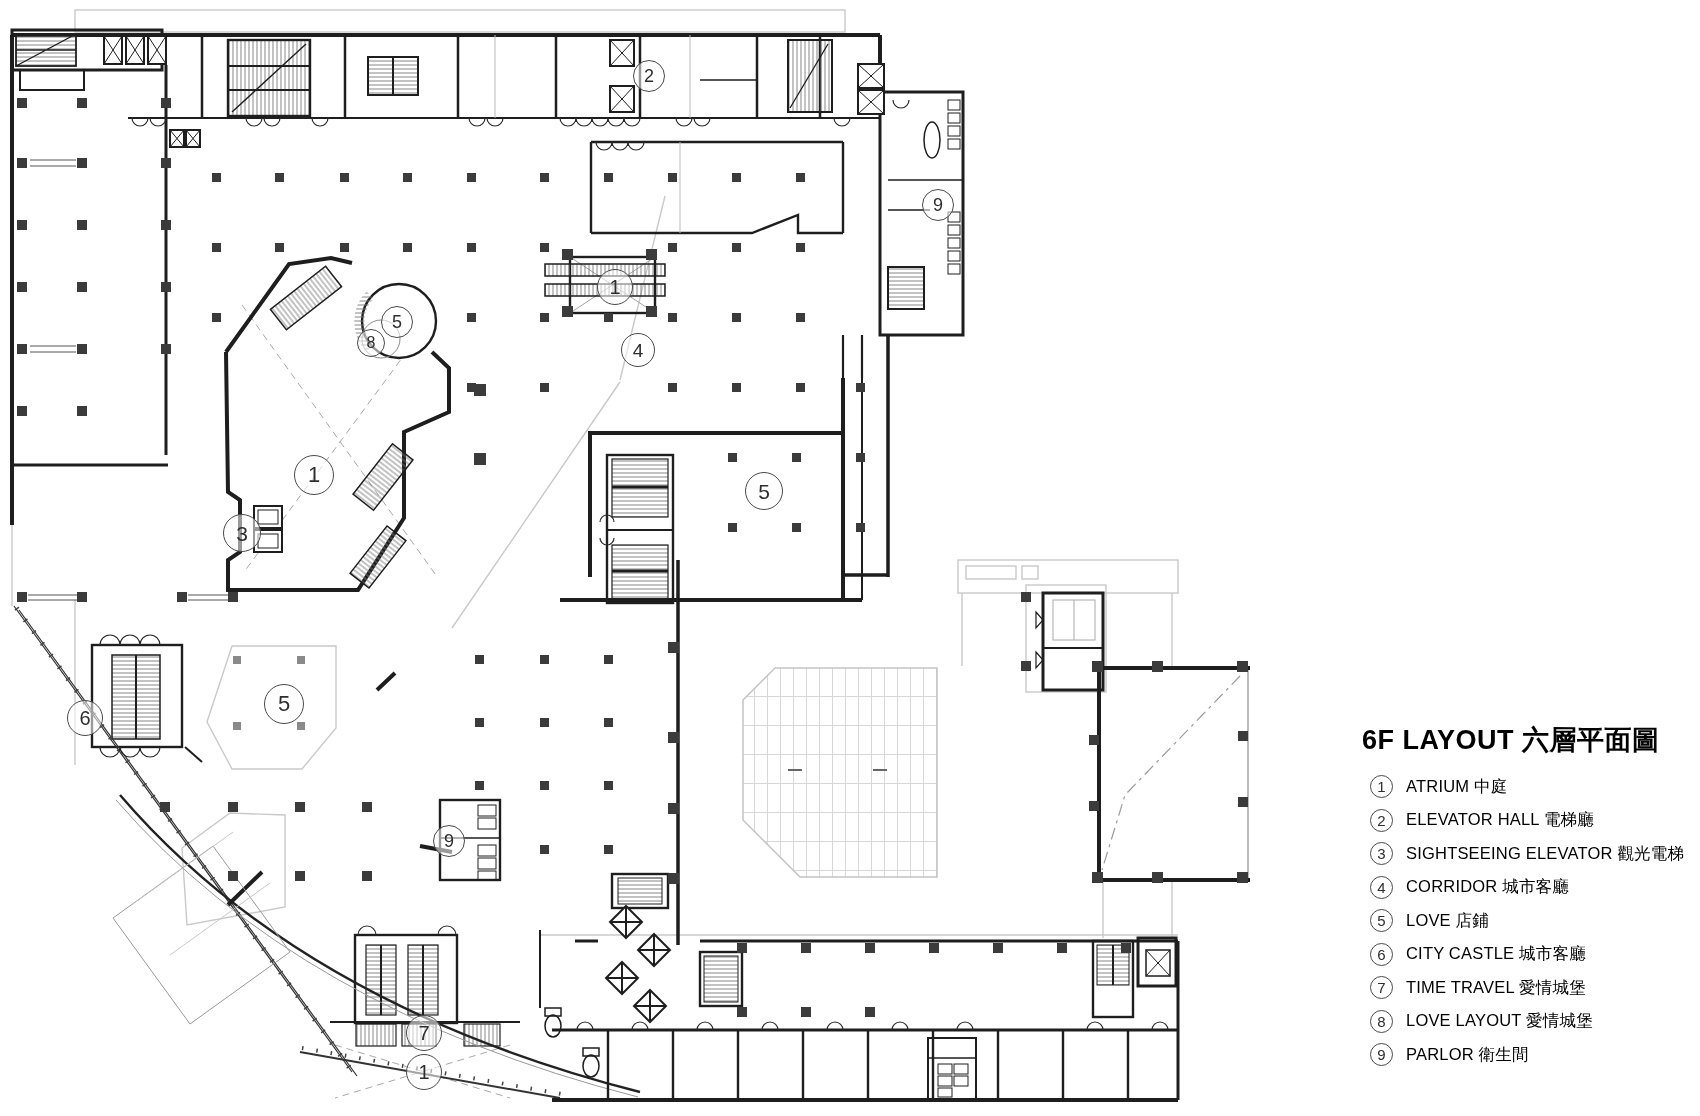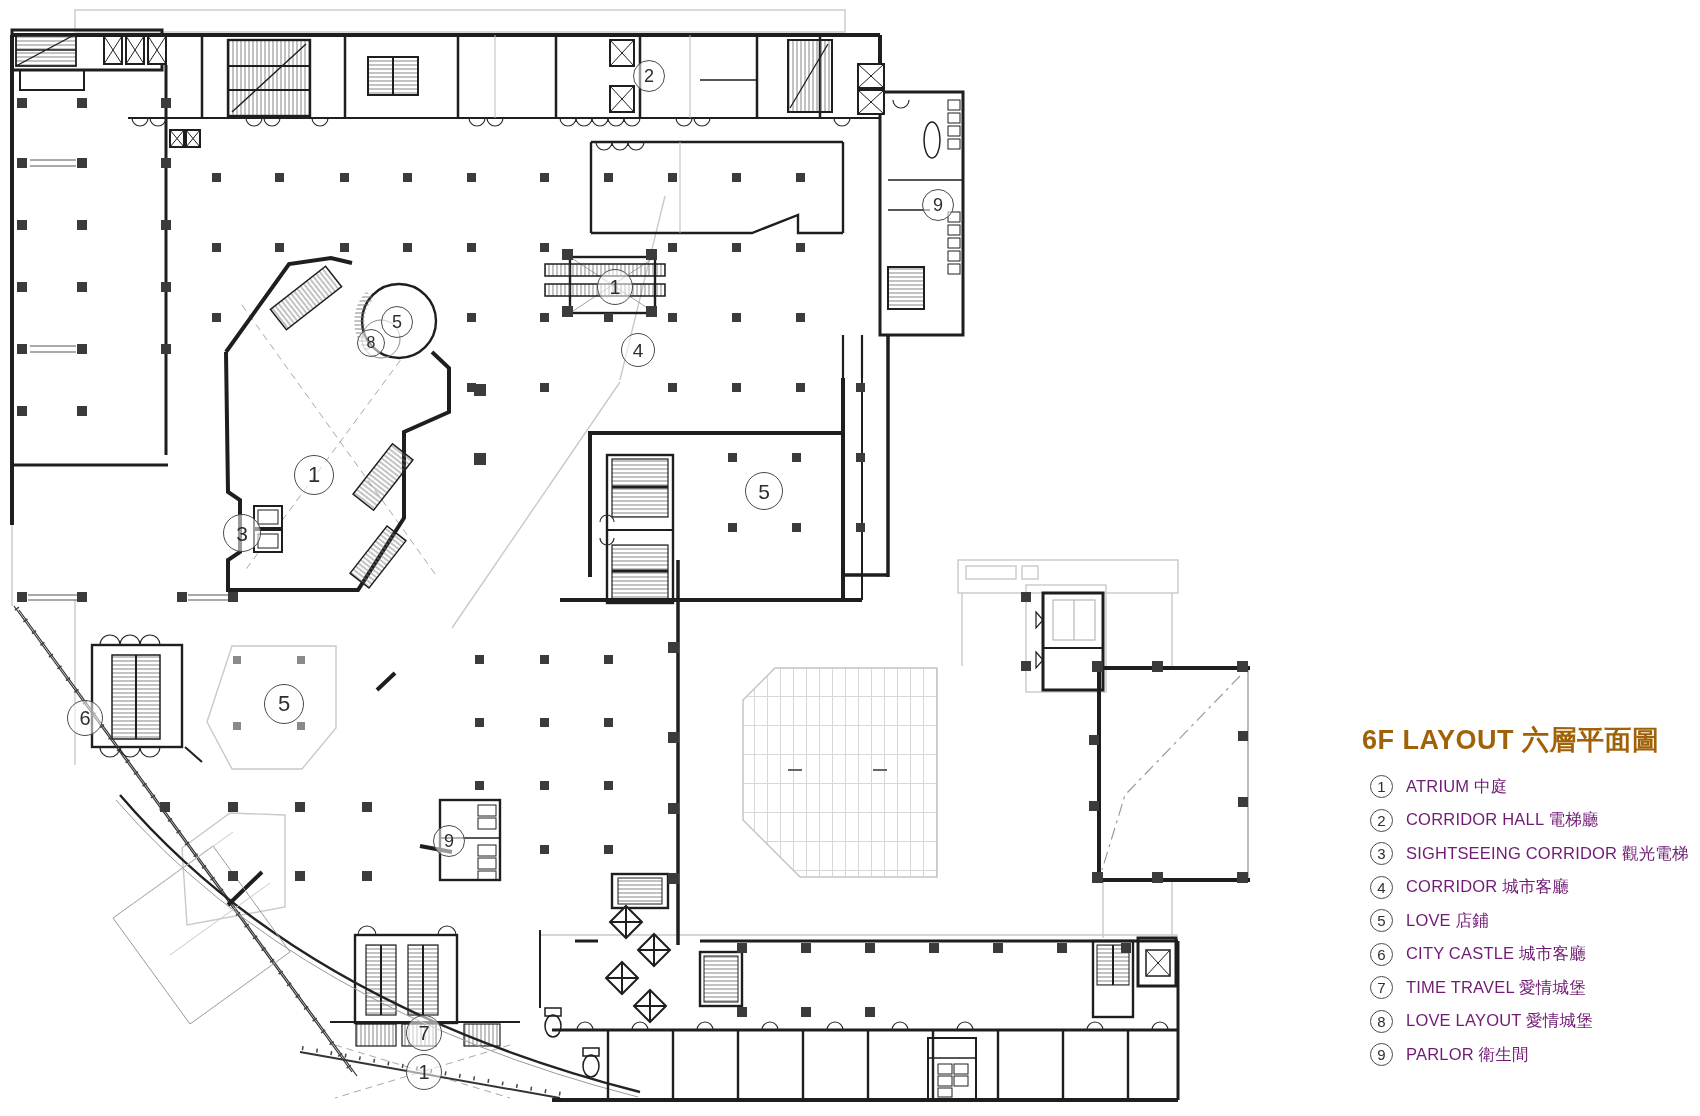--- a/index.html
+++ b/index.html
@@ -5,26 +5,26 @@
   html,body{margin:0;padding:0;background:#fff;}
   .canvas{position:relative;width:1700px;height:1116px;background:#fff;overflow:hidden;
           font-family:"Liberation Sans","DejaVu Sans",sans-serif;}
   .plan-svg{position:absolute;left:0;top:0;}
   
   .marker{position:absolute;border:1.4px solid #4a4a4a;border-radius:50%;
           display:flex;align-items:center;justify-content:center;
           color:#2e2e2e;background:rgba(255,255,255,.55);line-height:1;}
   
   .legend{position:absolute;left:1356px;top:722px;width:340px;color:#2e2e2e;}
-  .legend-title{font-size:27px;font-weight:bold;letter-spacing:.5px;color:#a16207;margin:0 0 17px 6px;}
+  .legend-title{font-size:27px;font-weight:bold;letter-spacing:.5px;color:#000000;margin:0 0 17px 6px;}
   .legend-row{display:flex;align-items:center;margin:0 0 10.5px 14px;height:23px;}
   .legend-num{flex:0 0 23px;width:23px;height:23px;border:1.5px solid #4a4a4a;border-radius:50%;
               display:flex;align-items:center;justify-content:center;
               font-size:15px;color:#2e2e2e;box-sizing:border-box;}
-  .legend-label{margin-left:13px;font-size:16.5px;color:#701a75;letter-spacing:.2px;white-space:nowrap;}
+  .legend-label{margin-left:13px;font-size:16.5px;color:#000000;letter-spacing:.2px;white-space:nowrap;}
 </style>
 </head>
 <body>
 
 <div class="canvas">
 
   <svg class="plan-svg" width="1700" height="1116" viewBox="0 0 1700 1116">
     <defs>
       <pattern id="hv" width="4" height="4" patternUnits="userSpaceOnUse">
         <path d="M1,0 V4" stroke="#777" stroke-width="0.9"></path>
@@ -461,25 +461,25 @@
   </div>
 
   <div class="legend">
     <div class="legend-title">6F LAYOUT 六層平面圖</div>
     <div class="legend-row">
       <span class="legend-num">1</span>
       <span class="legend-label">ATRIUM 中庭</span>
     </div>
     <div class="legend-row">
       <span class="legend-num">2</span>
-      <span class="legend-label">CORRIDOR HALL 電梯廳</span>
+      <span class="legend-label">ELEVATOR HALL 電梯廳</span>
     </div>
     <div class="legend-row">
       <span class="legend-num">3</span>
-      <span class="legend-label">SIGHTSEEING CORRIDOR 觀光電梯</span>
+      <span class="legend-label">SIGHTSEEING ELEVATOR 觀光電梯</span>
     </div>
     <div class="legend-row">
       <span class="legend-num">4</span>
       <span class="legend-label">CORRIDOR 城市客廳</span>
     </div>
     <div class="legend-row">
       <span class="legend-num">5</span>
       <span class="legend-label">LOVE 店鋪</span>
     </div>
     <div class="legend-row">

